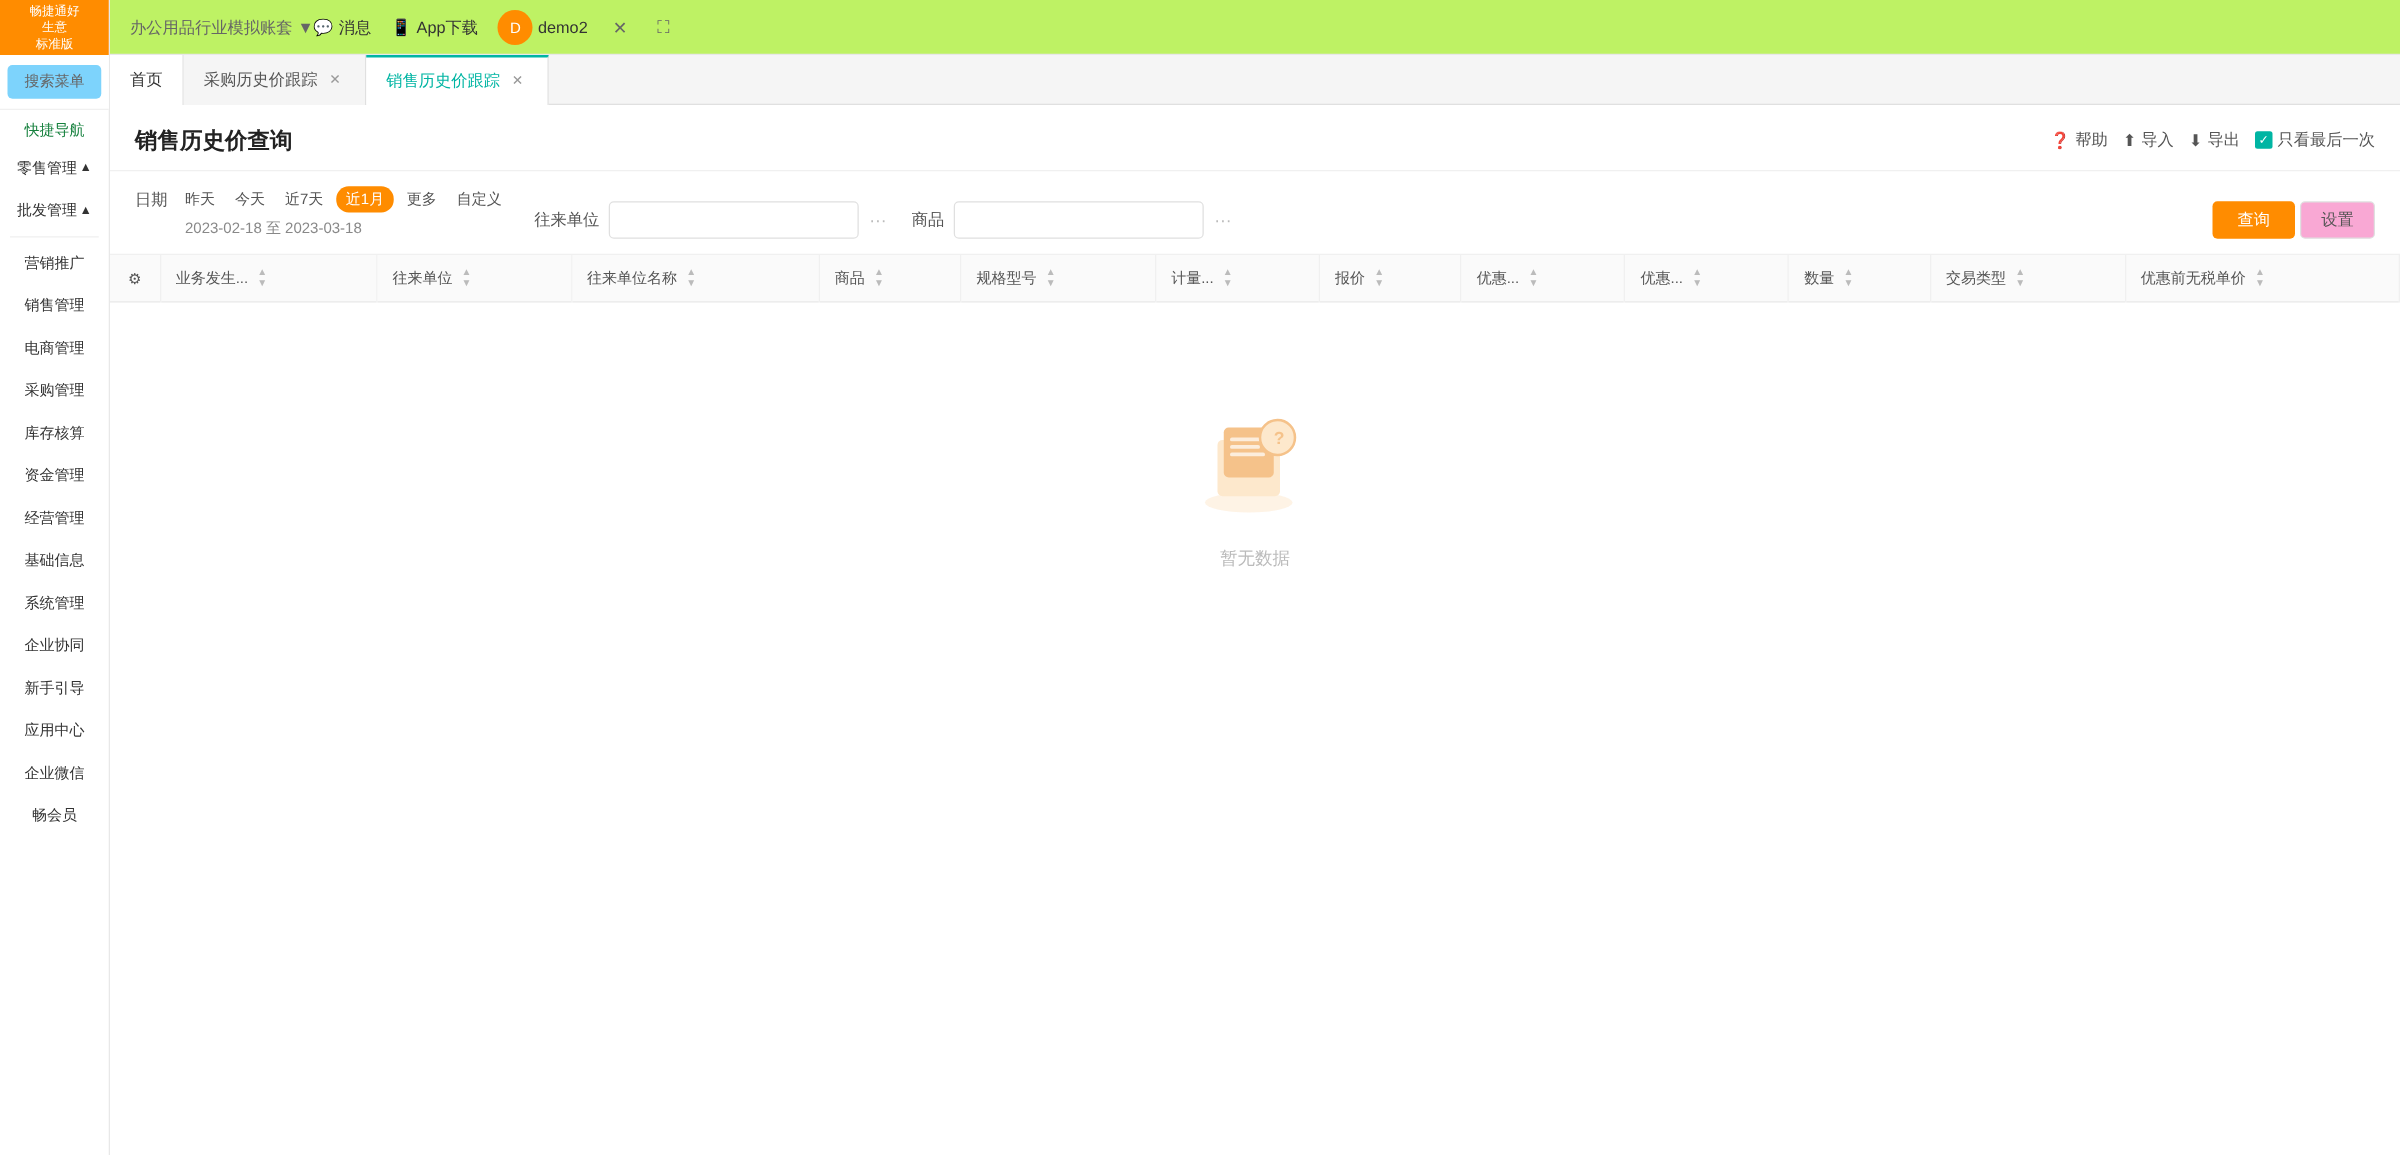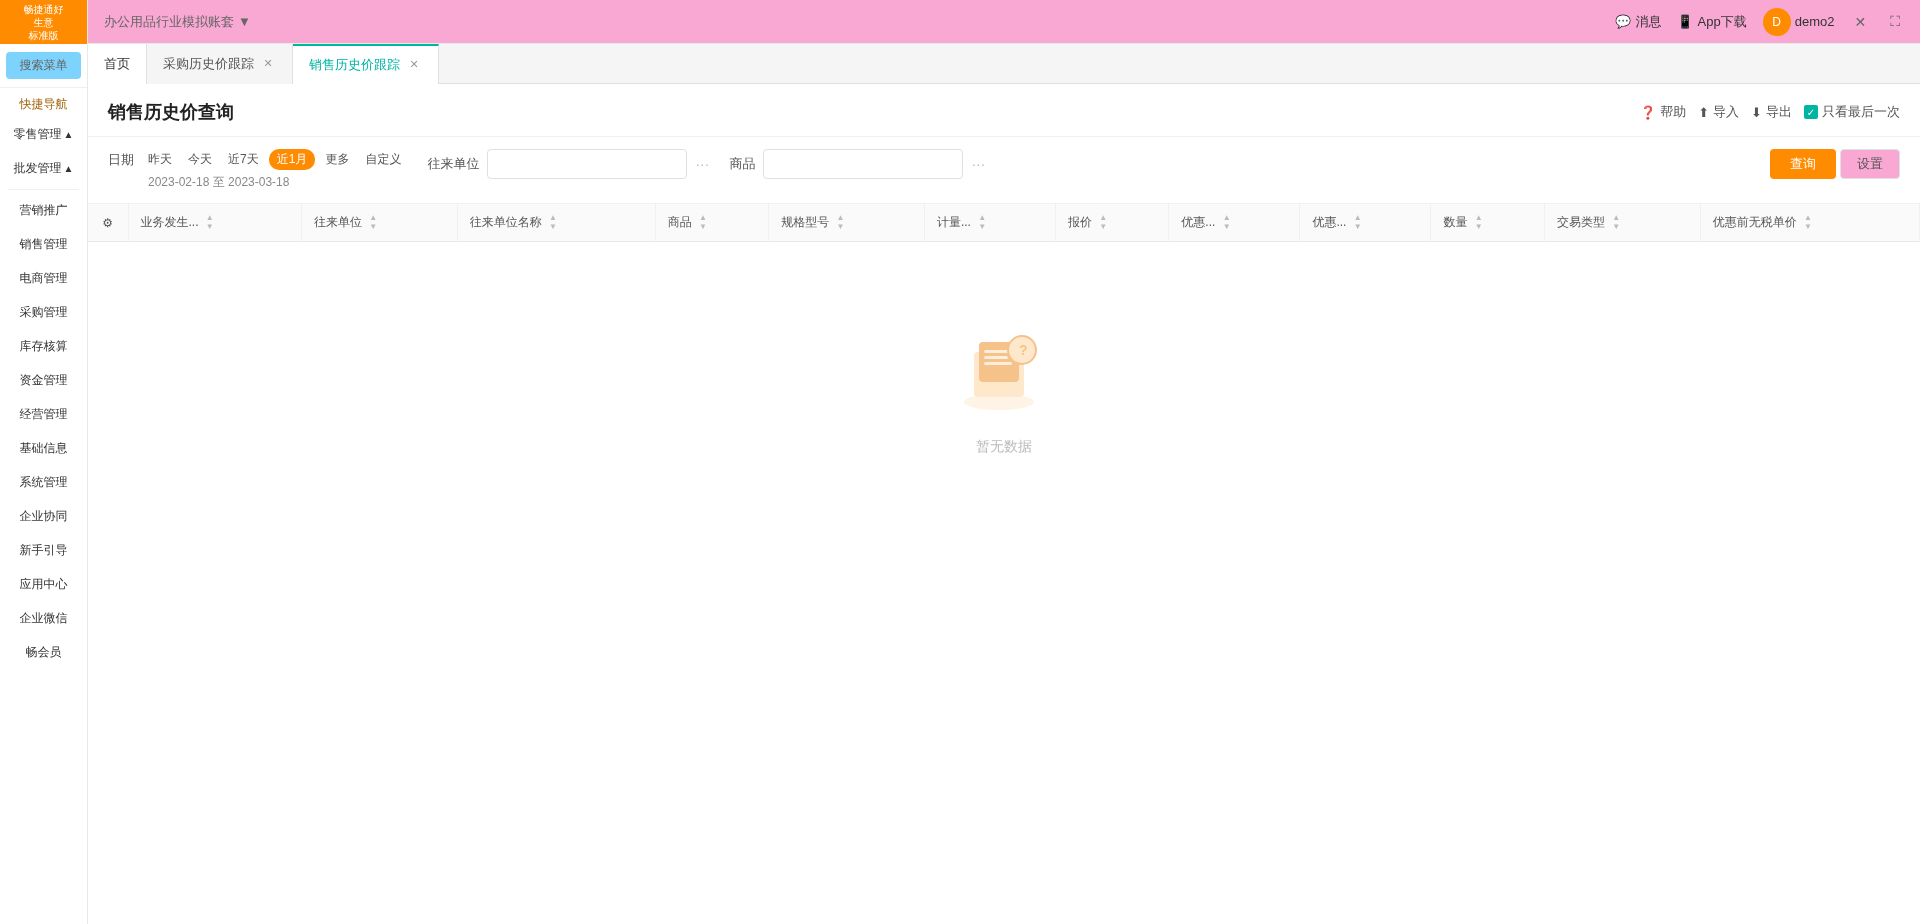--- a/index.html
+++ b/index.html
@@ -39,21 +39,21 @@
       background: #7dd3fc;
       border: none;
       border-radius: 4px;
       padding: 5px 4px;
       font-size: 12px;
       color: #666;
       cursor: pointer;
     }
     .sidebar-nav-label {
       font-size: 12px;
-      color: #a16207;
+      color: #15803d;
       padding: 8px 6px 4px;
       text-align: center;
     }
     .sidebar-item {
       display: flex;
       flex-direction: column;
       align-items: center;
       padding: 8px 4px;
       cursor: pointer;
       font-size: 12px;
@@ -69,25 +69,24 @@
       flex: 1;
       display: flex;
       flex-direction: column;
       height: 924px;
       overflow: hidden;
     }
 
     
     .top-header {
       height: 44px;
-      background: #f9a8d4;
+      background: #bef264;
       border-bottom: 1px solid #e8e8e8;
       display: flex;
       align-items: center;
-      justify-content: space-between;
       padding: 0 16px;
       flex-shrink: 0;
     }
     .header-left {
       display: flex;
       align-items: center;
       gap: 8px;
       color: #666;
       font-size: 13px;
     }
@@ -358,21 +357,21 @@
       height: 100px;
       margin-bottom: 16px;
     }
     .empty-text {
       font-size: 14px;
       color: #bbb;
     }
 
     .filter-top-row {
       display: flex;
-      align-items: flex-start;
+      align-items: flex-end;
       gap: 20px;
       width: 100%;
     }
     .filter-col-1 {
       display: flex;
       flex-direction: column;
       gap: 4px;
     }
     .filter-col-2, .filter-col-3 {
       display: flex;

